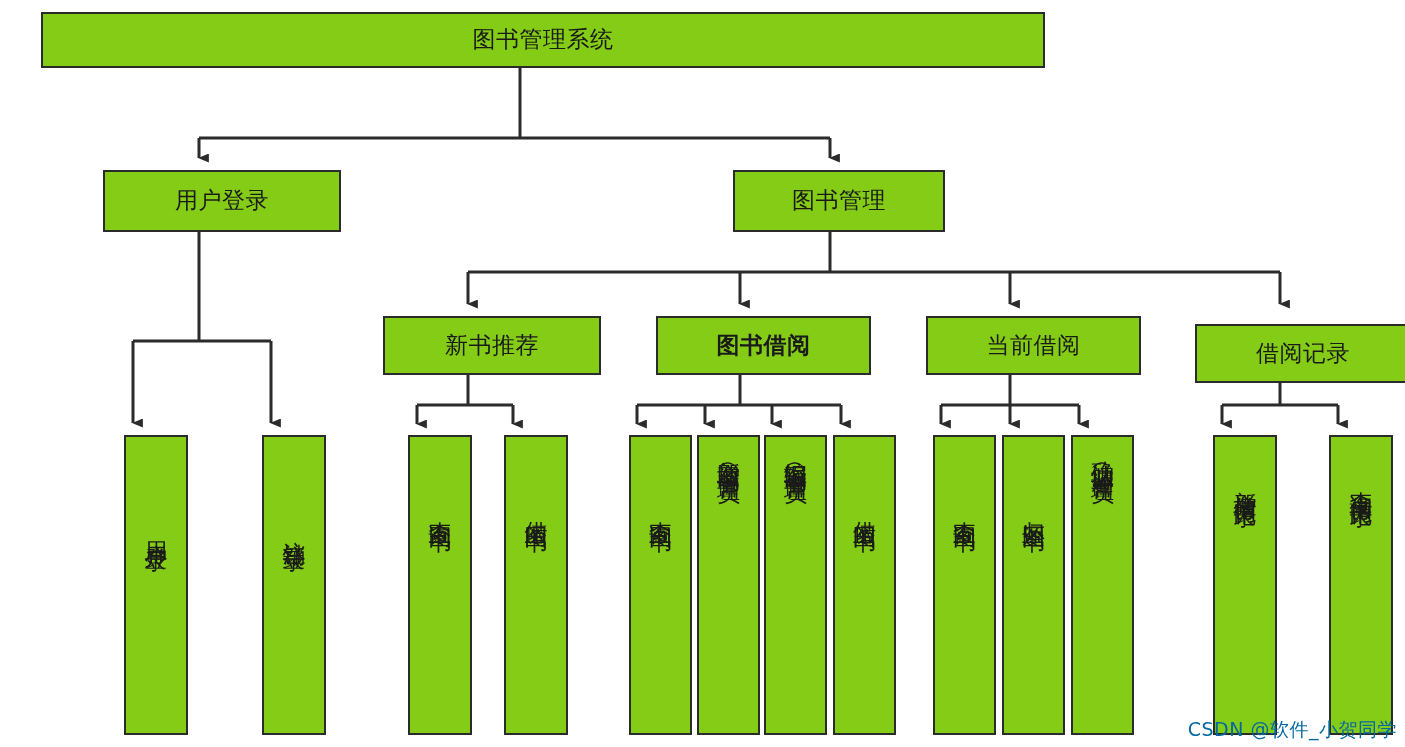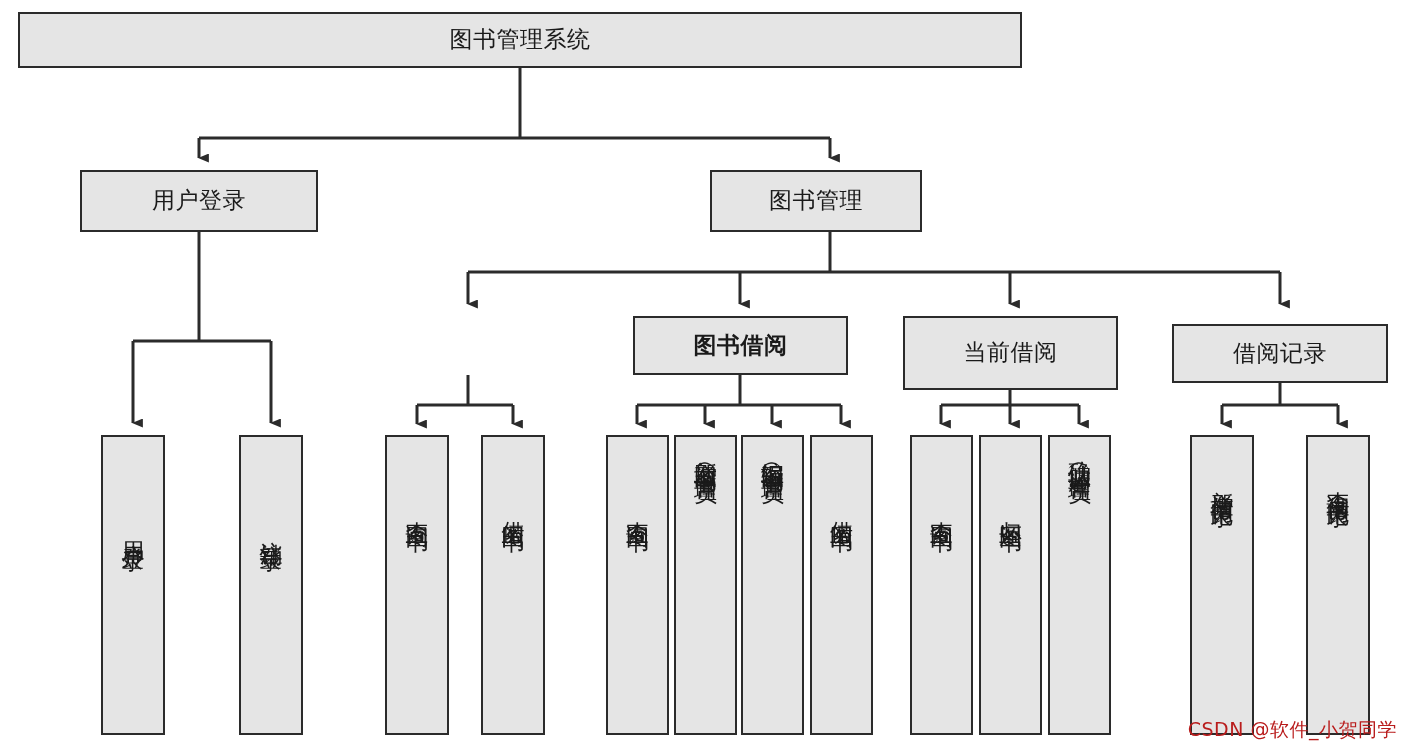--- a/index.html
+++ b/index.html
@@ -17,26 +17,27 @@
   }
   svg.wires{
     position:absolute;
     left:0; top:0;
     width:1405px; height:747px;
     pointer-events:none;
   }
   .node{
     position:absolute;
     box-sizing:border-box;
-    background:#e5e5e5;
+    background:#84cc16;
     border:2.5px solid #2b2b2b;
     display:flex;
     align-items:center;
     justify-content:center;
     color:#1a1a1a;
+    margin-left:23px;
   }
   .node .lbl{
     display:block;
     text-align:center;
     line-height:1.12;
     white-space:nowrap;
   }
   
   .node.horiz .lbl{
     font-size:23px;
@@ -56,21 +57,21 @@
     font-size:23px;
     line-height:1;
     letter-spacing:3px;
     white-space:nowrap;
   }
   .wm{
     position:absolute;
     right:8px;
     bottom:4px;
     font-size:19px;
-    color:#b91c1c;
+    color:#0369a1;
     white-space:nowrap;
     letter-spacing:0.5px;
   }
 </style>
 </head>
 <body>
 
 <div id="canvas">
 
   <svg class="wires" viewBox="0 0 1405 747" xmlns="http://www.w3.org/2000/svg">
@@ -127,24 +128,27 @@
     <span class="lbl">图书管理系统</span>
   </div>
 
   <div class="node horiz" style="left:80px;  top:170px; width:238px; height:62px;">
     <span class="lbl">用户登录</span>
   </div>
   <div class="node horiz" style="left:710px; top:170px; width:212px; height:62px;">
     <span class="lbl">图书管理</span>
   </div>
 
+  <div class="node horiz" style="left:360px;  top:316px; width:218px; height:59px;">
+    <span class="lbl">新书推荐</span>
+  </div>
   <div class="node horiz" style="left:633px;  top:316px; width:215px; height:59px;font-weight:bold;">
     <span class="lbl">图书借阅</span>
   </div>
-  <div class="node horiz" style="left:903px;  top:316px; width:215px; height:74px;">
+  <div class="node horiz" style="left:903px;  top:316px; width:215px; height:59px;">
     <span class="lbl">当前借阅</span>
   </div>
   <div class="node horiz" style="left:1172px; top:324px; width:216px; height:59px;font-family:Liberation Serif, serif;">
     <span class="lbl">借阅记录</span>
   </div>
 
   <div class="node vert" style="left:101px; top:435px; width:64px; height:300px; padding-top:86px;">
     <span class="lbl">用户登录</span>
   </div>
   <div class="node vert" style="left:239px; top:435px; width:64px; height:300px; padding-top:86px;">

